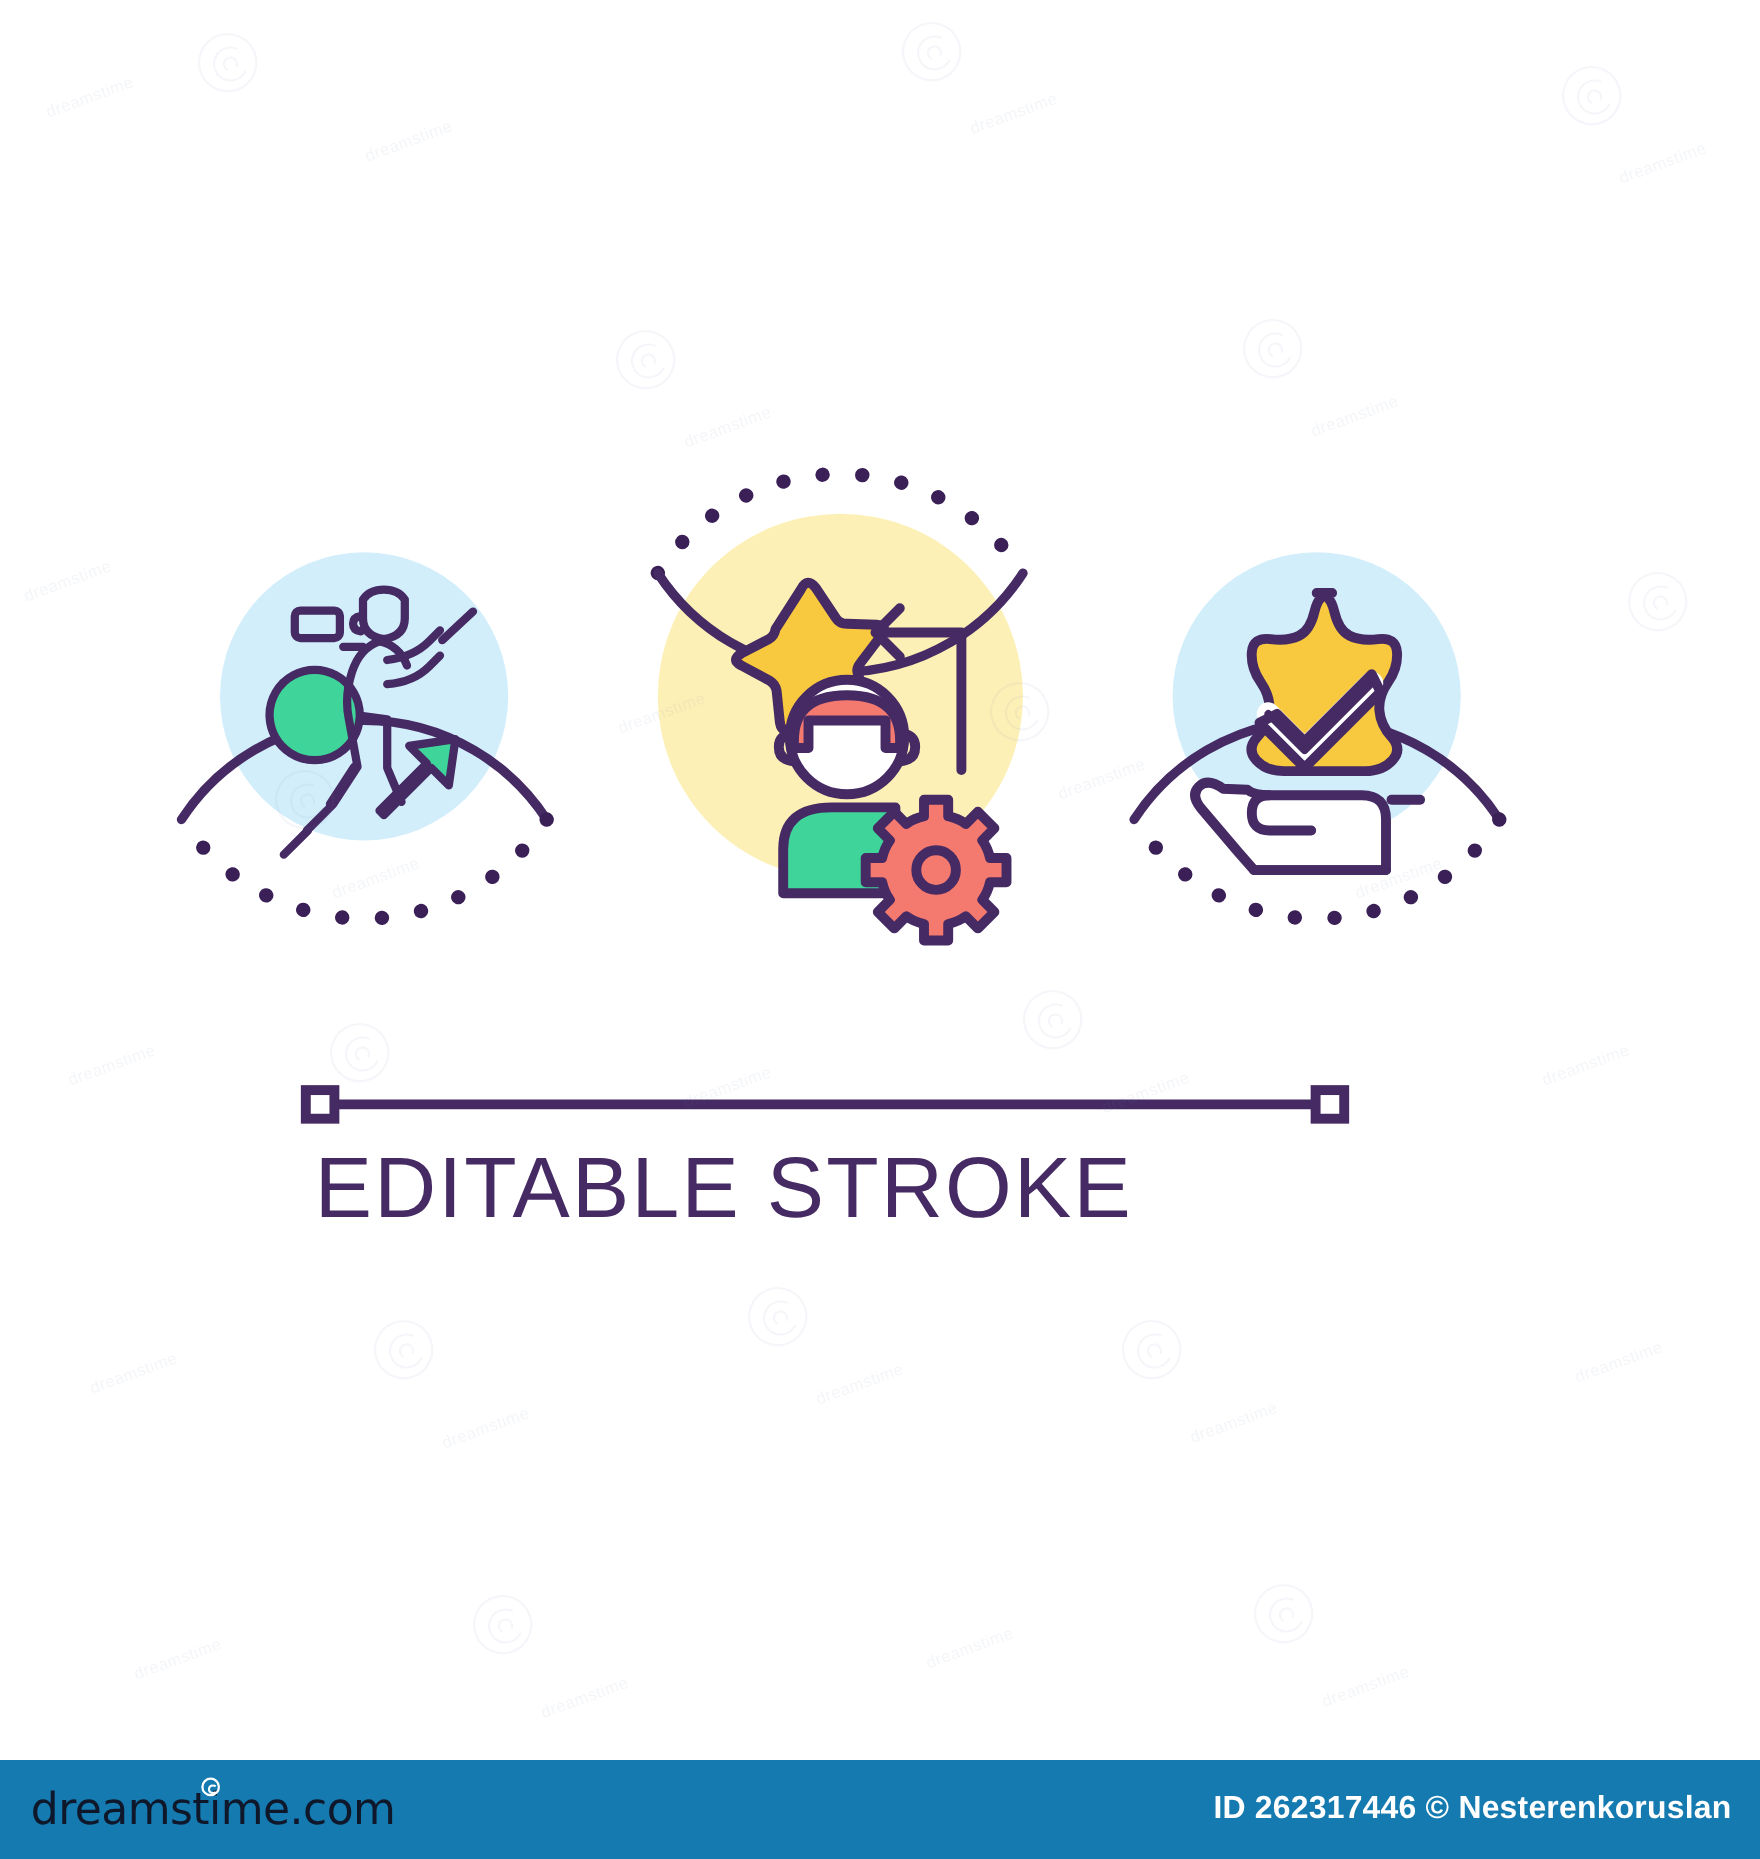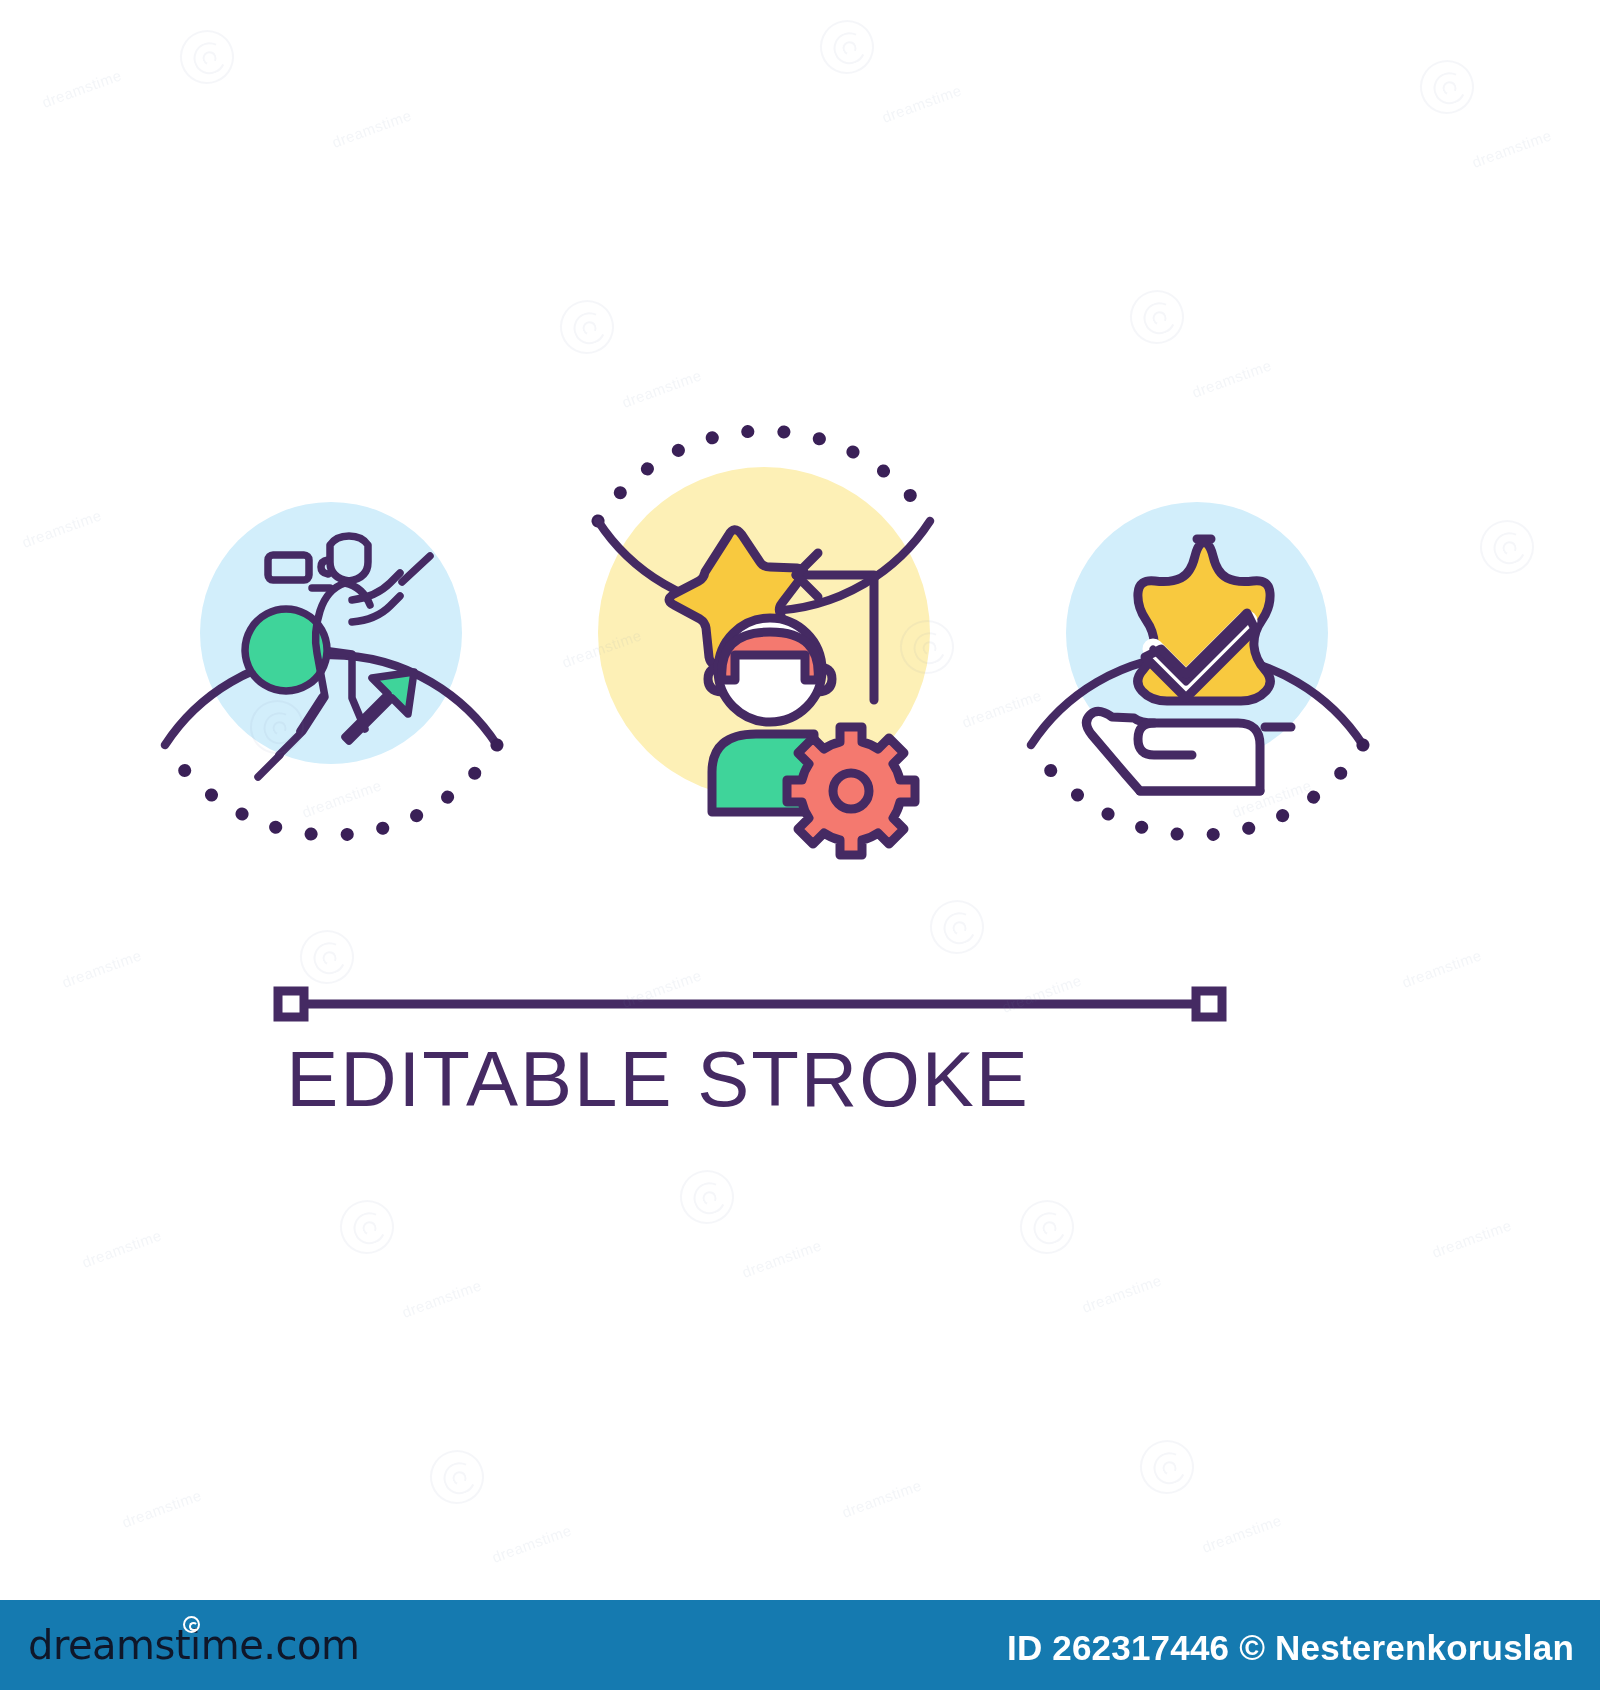--- a/index.html
+++ b/index.html
@@ -114,21 +114,21 @@
     left: 4px; top: 4px;
     width: 5px; height: 5px;
     border-radius: 50%;
     border: 2px solid #ffffff;
     border-right-color: transparent;
   }
   #footer .credit {
     position: absolute;
     right: 26px; top: 28px;
     color: #ffffff;
-    font-size: 35px;
+    font-size: 29px;
     font-weight: bold;
     letter-spacing: 0.2px;
     font-family: "Liberation Sans", sans-serif;
   }
 </style>
 </head>
 <body>
 
 <div id="page">
 

